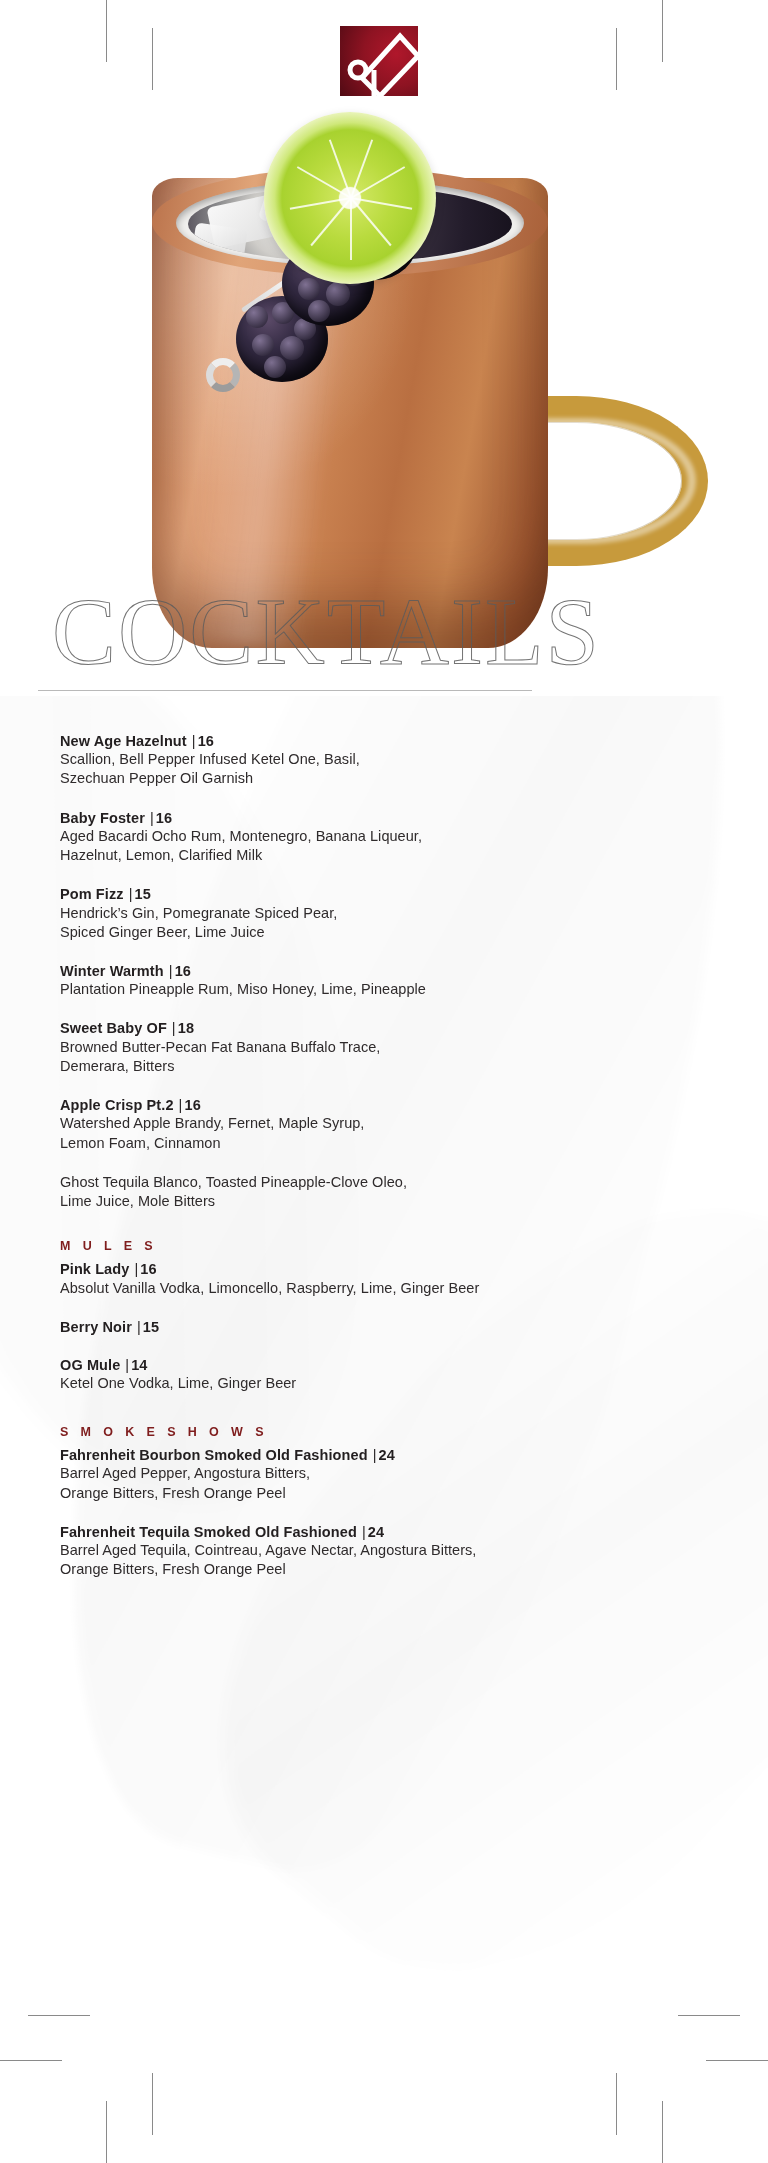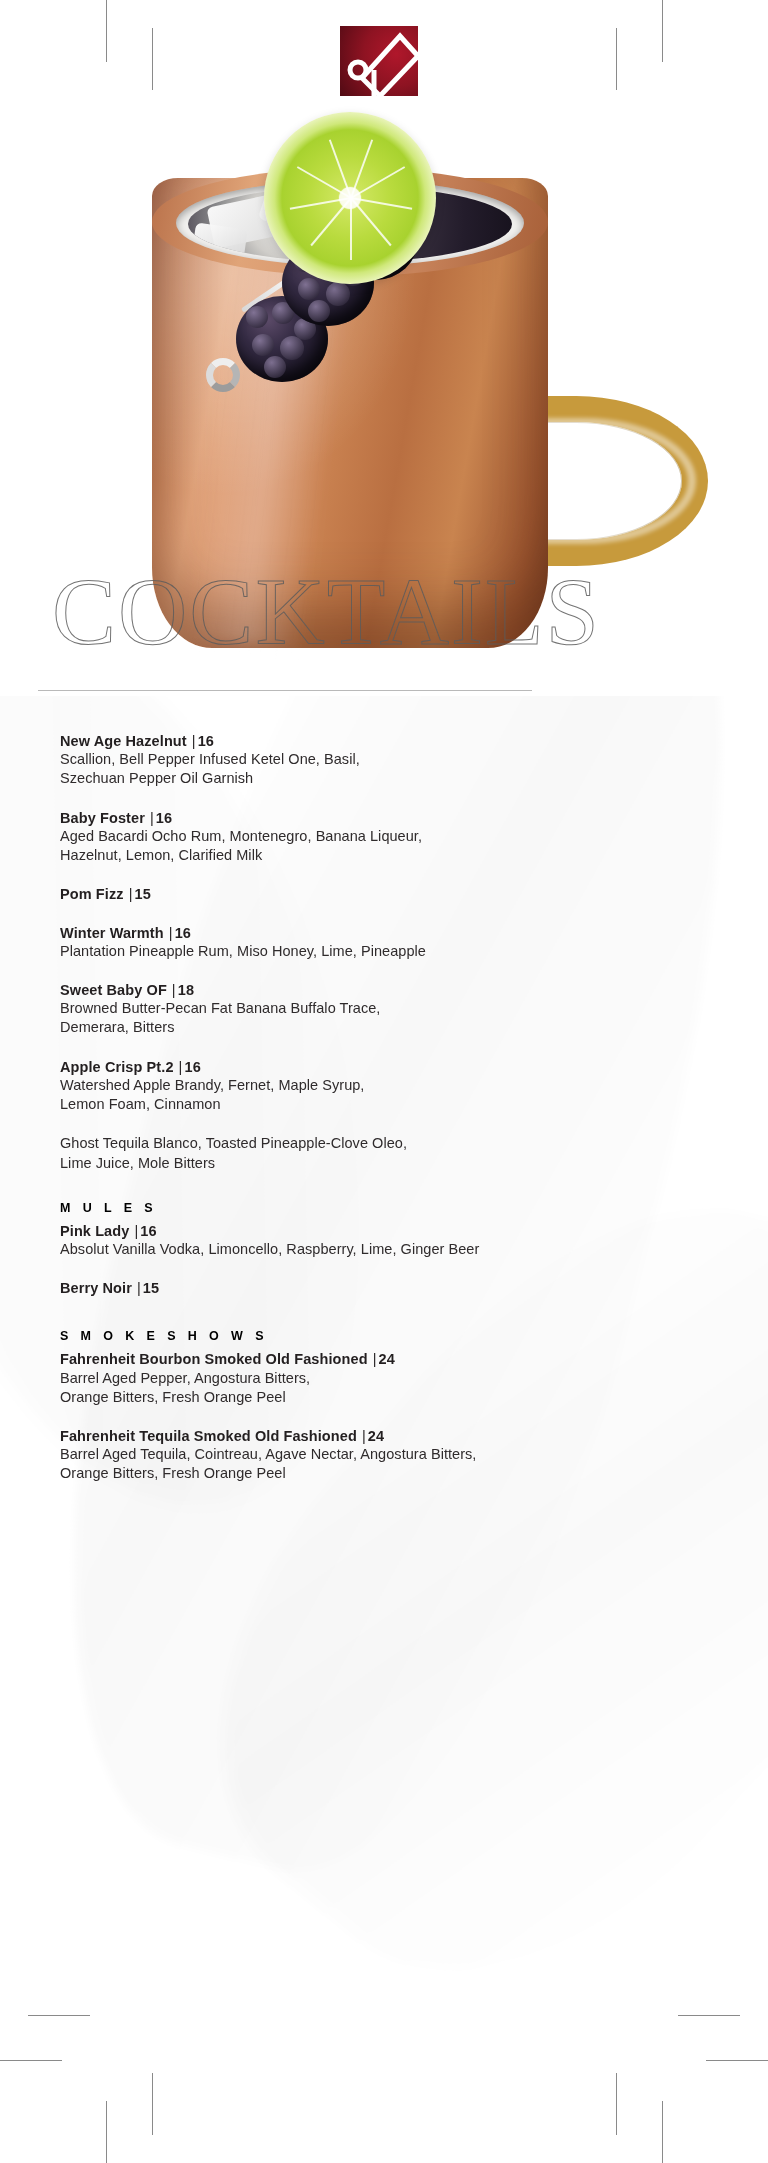--- a/index.html
+++ b/index.html
@@ -203,21 +203,21 @@
     width: 34px; height: 34px;
     border: 7px solid;
     border-color: #eeeeee #b5b5b5 #9c9c9c #dcdcdc;
     border-radius: 50%;
     background: transparent;
   }
 
   
   .title {
     position: absolute;
-    left: 52px; top: 564px;
+    left: 52px; top: 584px;
     width: 500px;
     font-family: "Liberation Serif", serif;
     font-size: 96px;
     font-weight: 400;
     letter-spacing: 2px;
     line-height: 1;
     color: transparent;
     -webkit-text-stroke: 1px rgba(92,92,92,.85);
     white-space: nowrap;
     text-align: center;
@@ -253,21 +253,21 @@
     font-weight: 400;
     color: #2f2b2c;
     line-height: 1.33;
     white-space: pre-line;
     letter-spacing: .05px;
   }
 
   .section-head {
     font-size: 12.5px;
     font-weight: bold;
-    color: #000000;
+    color: #7f1d1d;
     letter-spacing: 4.4px;
     margin: 32px 0 7px 0;
   }
   .section-head.first { margin-top: 28px; }
 </style>
 </head>
 <body>
 
 <div id="page">
 
@@ -378,20 +378,22 @@
         <div class="item-desc">Scallion, Bell Pepper Infused Ketel One, Basil,
 Szechuan Pepper Oil Garnish</div>
       </div>
       <div class="item">
         <div class="item-head"><span>Baby Foster</span><span class="bar">|</span><span class="price">16</span></div>
         <div class="item-desc">Aged Bacardi Ocho Rum, Montenegro, Banana Liqueur,
 Hazelnut, Lemon, Clarified Milk</div>
       </div>
       <div class="item">
         <div class="item-head"><span>Pom Fizz</span><span class="bar">|</span><span class="price">15</span></div>
+        <div class="item-desc">Hendrick’s Gin, Pomegranate Spiced Pear,
+Spiced Ginger Beer, Lime Juice</div>
       </div>
       <div class="item">
         <div class="item-head"><span>Winter Warmth</span><span class="bar">|</span><span class="price">16</span></div>
         <div class="item-desc">Plantation Pineapple Rum, Miso Honey, Lime, Pineapple</div>
       </div>
       <div class="item">
         <div class="item-head"><span>Sweet Baby OF</span><span class="bar">|</span><span class="price">18</span></div>
         <div class="item-desc">Browned Butter-Pecan Fat Banana Buffalo Trace,
 Demerara, Bitters</div>
       </div>
@@ -405,20 +407,24 @@
 Lime Juice, Mole Bitters</div>
       </div>
       <div class="section-head first">M U L E S</div>
       <div class="item">
         <div class="item-head"><span>Pink Lady</span><span class="bar">|</span><span class="price">16</span></div>
         <div class="item-desc">Absolut Vanilla Vodka, Limoncello, Raspberry, Lime, Ginger Beer</div>
       </div>
       <div class="item">
         <div class="item-head"><span>Berry Noir</span><span class="bar">|</span><span class="price">15</span></div>
       </div>
+      <div class="item">
+        <div class="item-head"><span>OG Mule</span><span class="bar">|</span><span class="price">14</span></div>
+        <div class="item-desc">Ketel One Vodka, Lime, Ginger Beer</div>
+      </div>
       <div class="section-head">S M O K E S H O W S</div>
       <div class="item">
         <div class="item-head"><span>Fahrenheit Bourbon Smoked Old Fashioned</span><span class="bar">|</span><span class="price">24</span></div>
         <div class="item-desc">Barrel Aged Pepper, Angostura Bitters,
 Orange Bitters, Fresh Orange Peel</div>
       </div>
       <div class="item">
         <div class="item-head"><span>Fahrenheit Tequila Smoked Old Fashioned</span><span class="bar">|</span><span class="price">24</span></div>
         <div class="item-desc">Barrel Aged Tequila, Cointreau, Agave Nectar, Angostura Bitters,
 Orange Bitters, Fresh Orange Peel</div>

